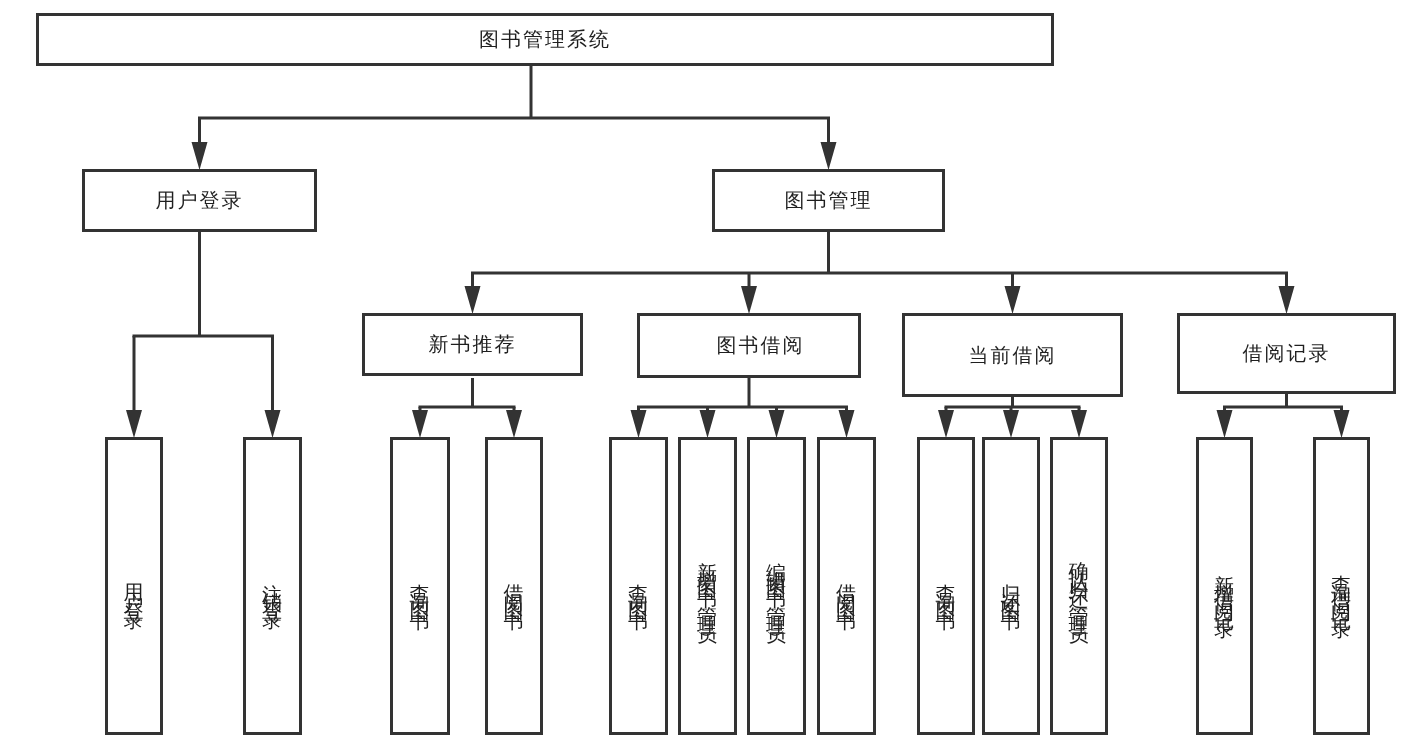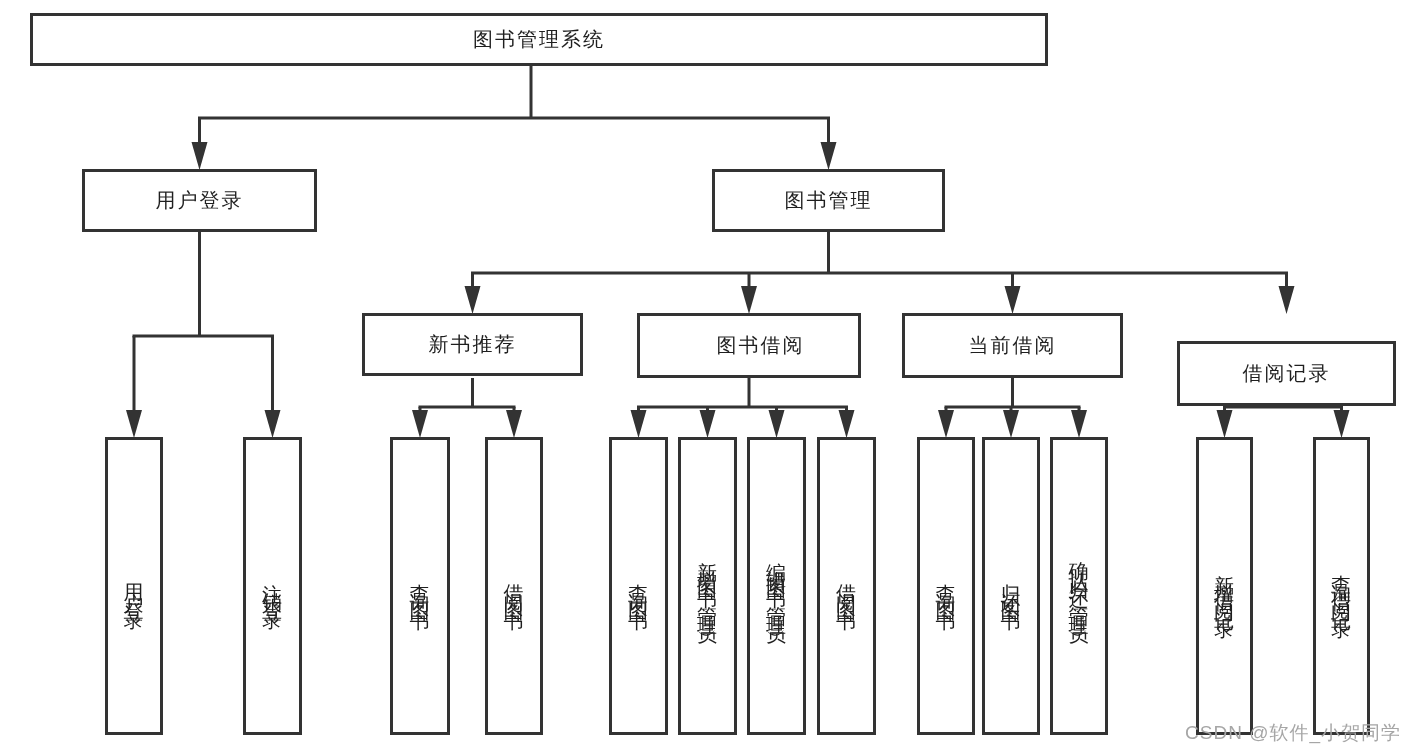--- a/index.html
+++ b/index.html
@@ -106,39 +106,39 @@
       <line x1="1079" y1="407" x2="1079" y2="414" stroke="#333333" stroke-width="3"></line>
       <polygon points="1071,410 1087,410 1079,438" fill="#333333"></polygon>
       <line x1="1286.5" y1="378" x2="1286.5" y2="407" stroke="#333333" stroke-width="3"></line>
       <line x1="1223" y1="407" x2="1343" y2="407" stroke="#333333" stroke-width="3"></line>
       <line x1="1224.5" y1="407" x2="1224.5" y2="414" stroke="#333333" stroke-width="3"></line>
       <polygon points="1216.5,410 1232.5,410 1224.5,438" fill="#333333"></polygon>
       <line x1="1341.5" y1="407" x2="1341.5" y2="414" stroke="#333333" stroke-width="3"></line>
       <polygon points="1333.5,410 1349.5,410 1341.5,438" fill="#333333"></polygon>
     </svg>
   <div id="nodes">
-      <div class="node horiz" style="left: 30px; top: 13px; width: 1018px; height: 53px; align-items: center;">
+      <div class="node horiz" style="left: 36px; top: 13px; width: 1018px; height: 53px; align-items: center;">
         <span class="label">图书管理系统</span>
       </div>
       <div class="node horiz" style="left: 82px; top: 169px; width: 235px; height: 63px;">
         <span class="label">用户登录</span>
       </div>
       <div class="node horiz" style="left: 712px; top: 169px; width: 233px; height: 63px; justify-content: center;">
         <span class="label">图书管理</span>
       </div>
       <div class="node horiz" style="left: 362px; top: 313px; width: 221px; height: 63px;">
         <span class="label">新书推荐</span>
       </div>
       <div class="node horiz" style="left: 637px; top: 313px; width: 224px; height: 65px; padding-left: 23px;">
         <span class="label">图书借阅</span>
       </div>
-      <div class="node horiz" style="left: 902px; top: 313px; width: 221px; height: 65px;">
+      <div class="node horiz" style="left: 902px; top: 313px; width: 221px; height: 84px;">
         <span class="label">当前借阅</span>
       </div>
-      <div class="node horiz" style="left: 1177px; top: 313px; width: 219px; height: 65px; margin-top: 28px;">
+      <div class="node horiz" style="left: 1177px; top: 313px; width: 219px; height: 81px;">
         <span class="label">借阅记录</span>
       </div>
       <div class="node vert" style="left: 105px; top: 437px; width: 58px; height: 298px;">
         <span class="label">用户登录</span>
       </div>
       <div class="node vert" style="left: 243px; top: 437px; width: 59px; height: 298px;">
         <span class="label">注销登录</span>
       </div>
       <div class="node vert" style="left: 390px; top: 437px; width: 60px; height: 298px;">
         <span class="label">查询图书</span>
@@ -167,14 +167,13 @@
       <div class="node vert" style="left: 1050px; top: 437px; width: 58px; height: 298px;">
         <span class="label">确认归还（管理员）</span>
       </div>
       <div class="node vert" style="left: 1196px; top: 437px; width: 57px; height: 298px;">
         <span class="label">新增借阅记录</span>
       </div>
       <div class="node vert" style="left: 1313px; top: 437px; width: 57px; height: 298px;">
         <span class="label">查询借阅记录</span>
       </div>
     </div>
-  <div class="watermark">CSDN @软件_小贺同学</div>
 </div>
 
 </body></html>

